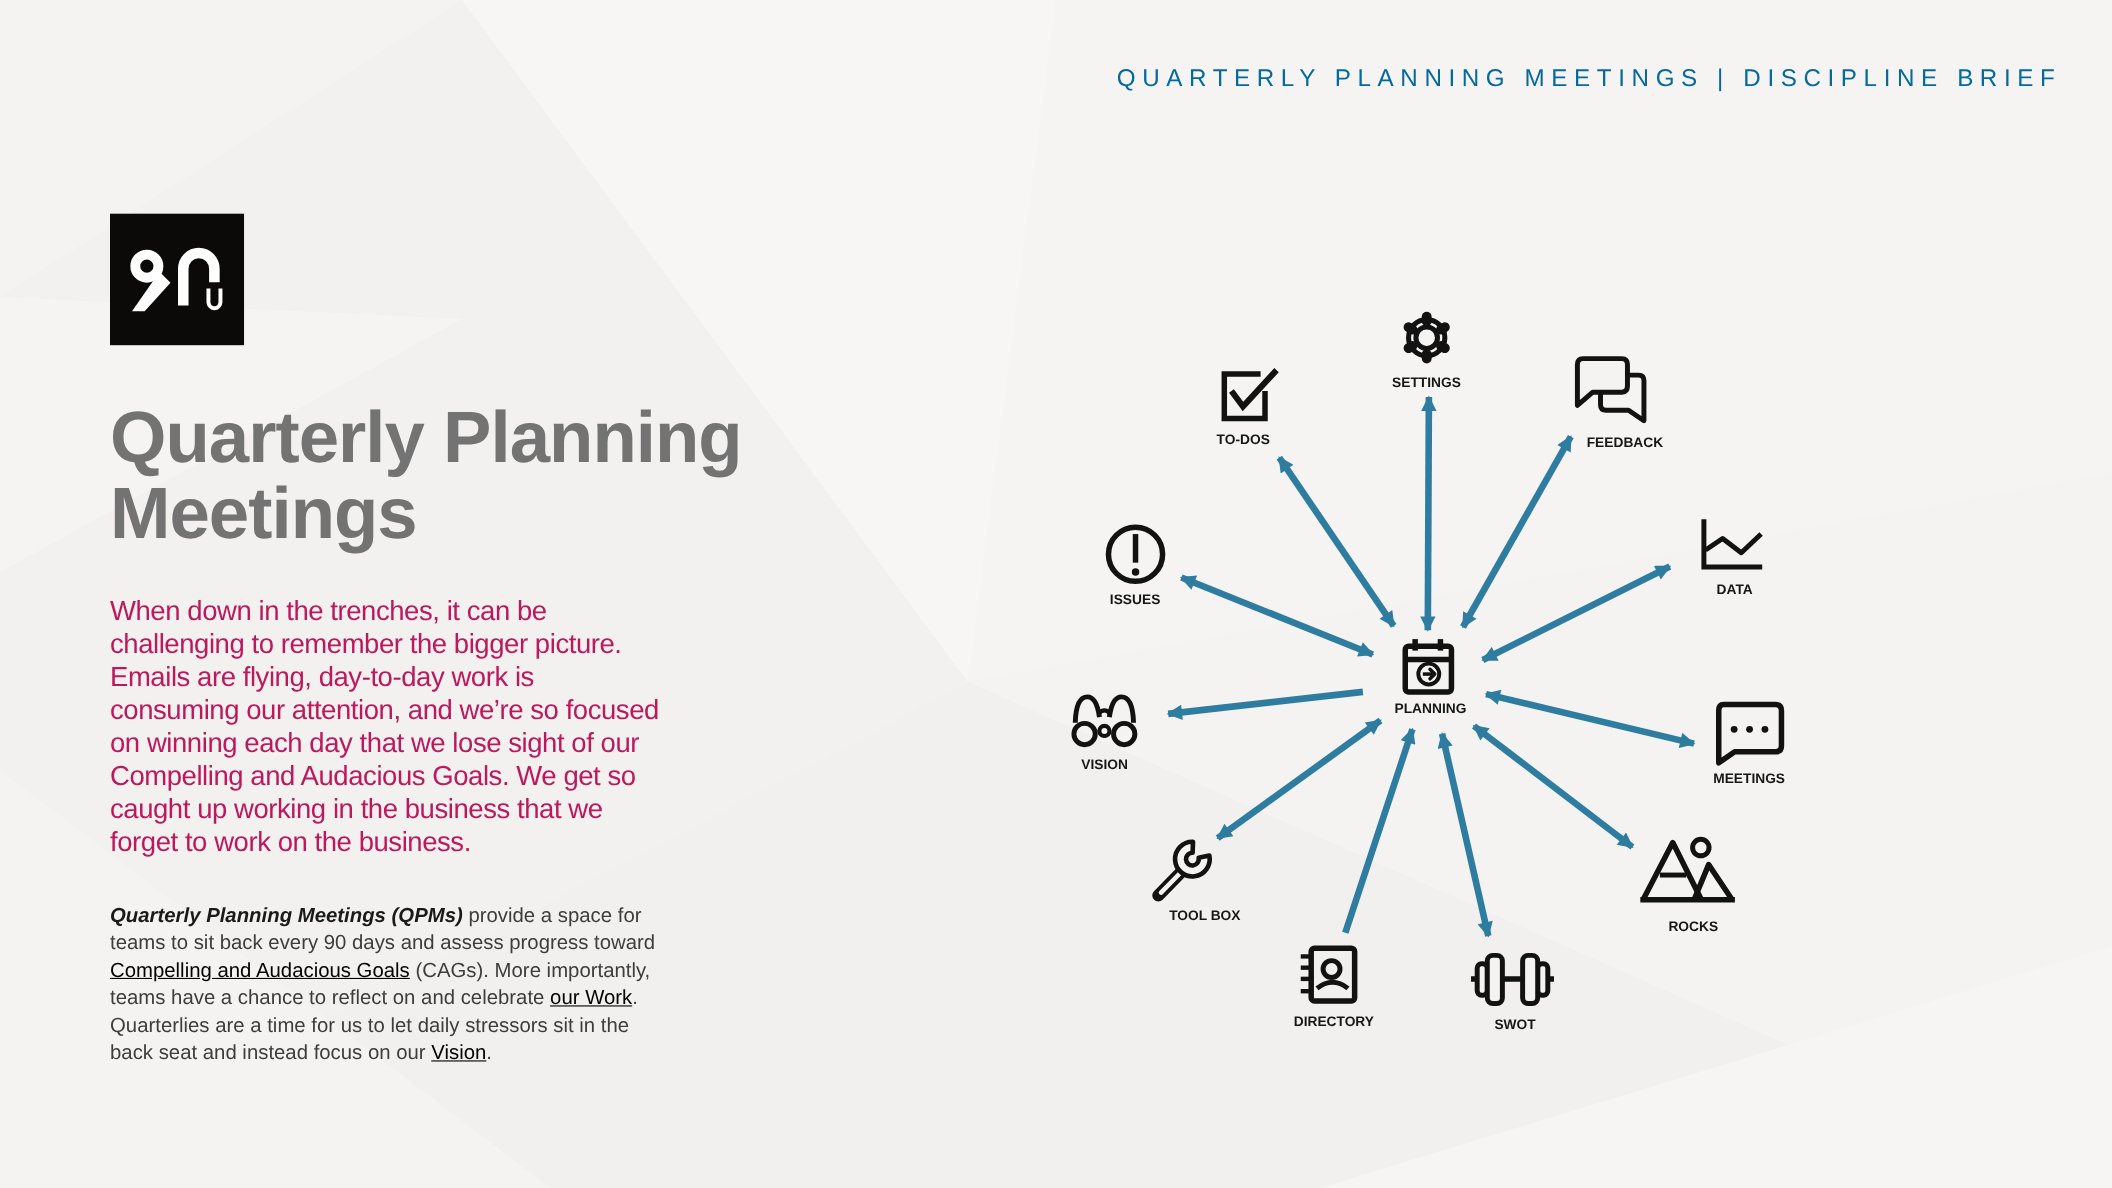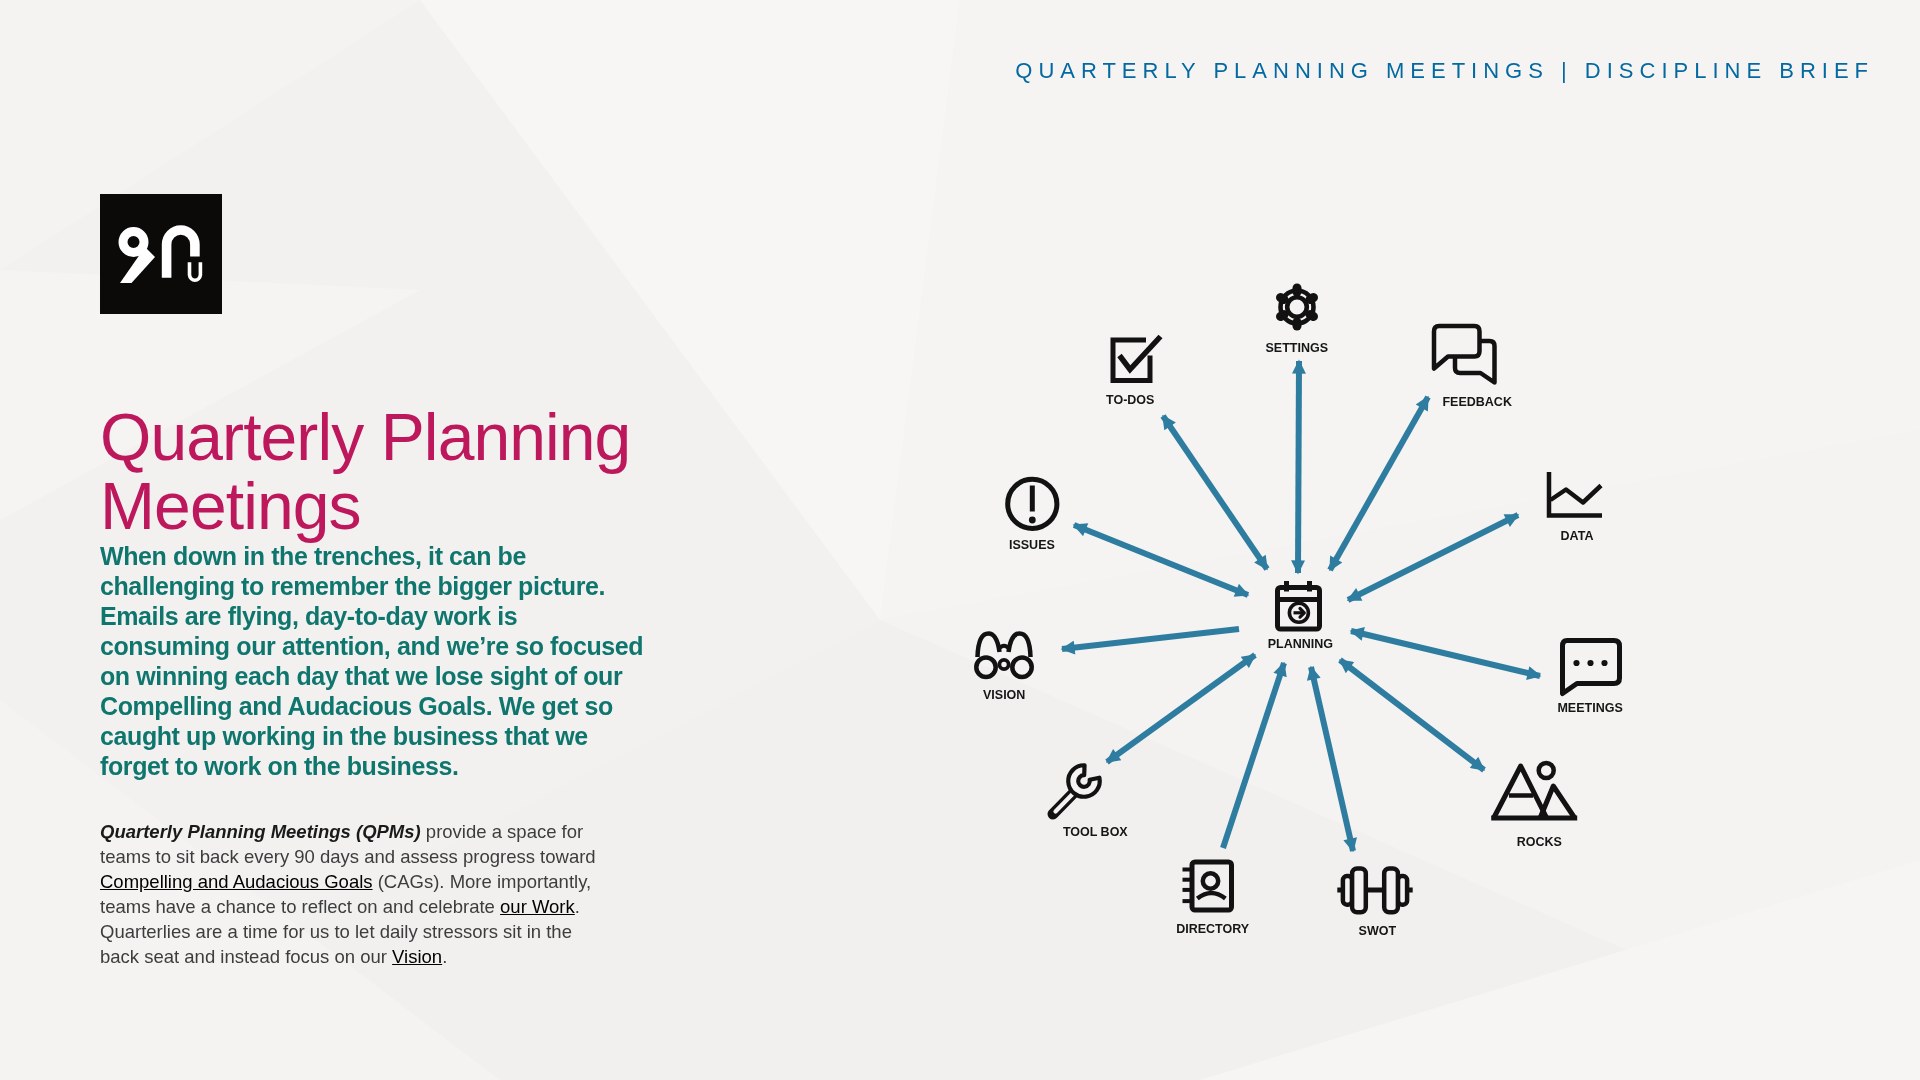--- a/index.html
+++ b/index.html
@@ -1,21 +1,21 @@
 <!DOCTYPE html>
 <html><head>
 <meta charset="utf-8">
 <style>
   html,body{margin:0;padding:0;}
   body{width:1920px;height:1080px;overflow:hidden;position:relative;
        background:#f2f1f0;font-family:"Liberation Sans", sans-serif;}
   .abs{position:absolute;}
   #hdr{right:46px;top:58px;font-size:22px;letter-spacing:6px;color:#0369a1;font-weight:400;white-space:nowrap;}
-  #title{left:100px;top:363px;font-size:66px;line-height:69px;font-weight:400;letter-spacing:-0.9px;color:#be185d;margin-top:40px;}
-  #para1{left:100px;top:541px;font-size:25px;line-height:30px;font-weight:700;letter-spacing:-0.4px;color:#0f766e;}
+  #title{left:100px;top:363px;font-size:66px;line-height:69px;font-weight:700;letter-spacing:-0.9px;color:#737373;}
+  #para1{left:100px;top:541px;font-size:25px;line-height:30px;font-weight:400;letter-spacing:-0.4px;color:#be185d;}
   #para2{left:100px;top:819px;font-size:18.5px;line-height:25px;font-weight:400;letter-spacing:0px;color:#3d3d3d;}
   #para2 b{color:#1a1a1a;font-style:italic;}
   .lnk{color:#000000;text-decoration:underline;}
 </style>
 </head>
 <body>
 
 <svg class="abs" style="left:0;top:0" width="1920" height="1080" viewBox="0 0 1920 1080">
   <rect x="0" y="0" width="1920" height="1080" fill="#f2f1f0"></rect>
   <polygon points="420,0 960,0 880,620" fill="#f7f6f5"></polygon>

